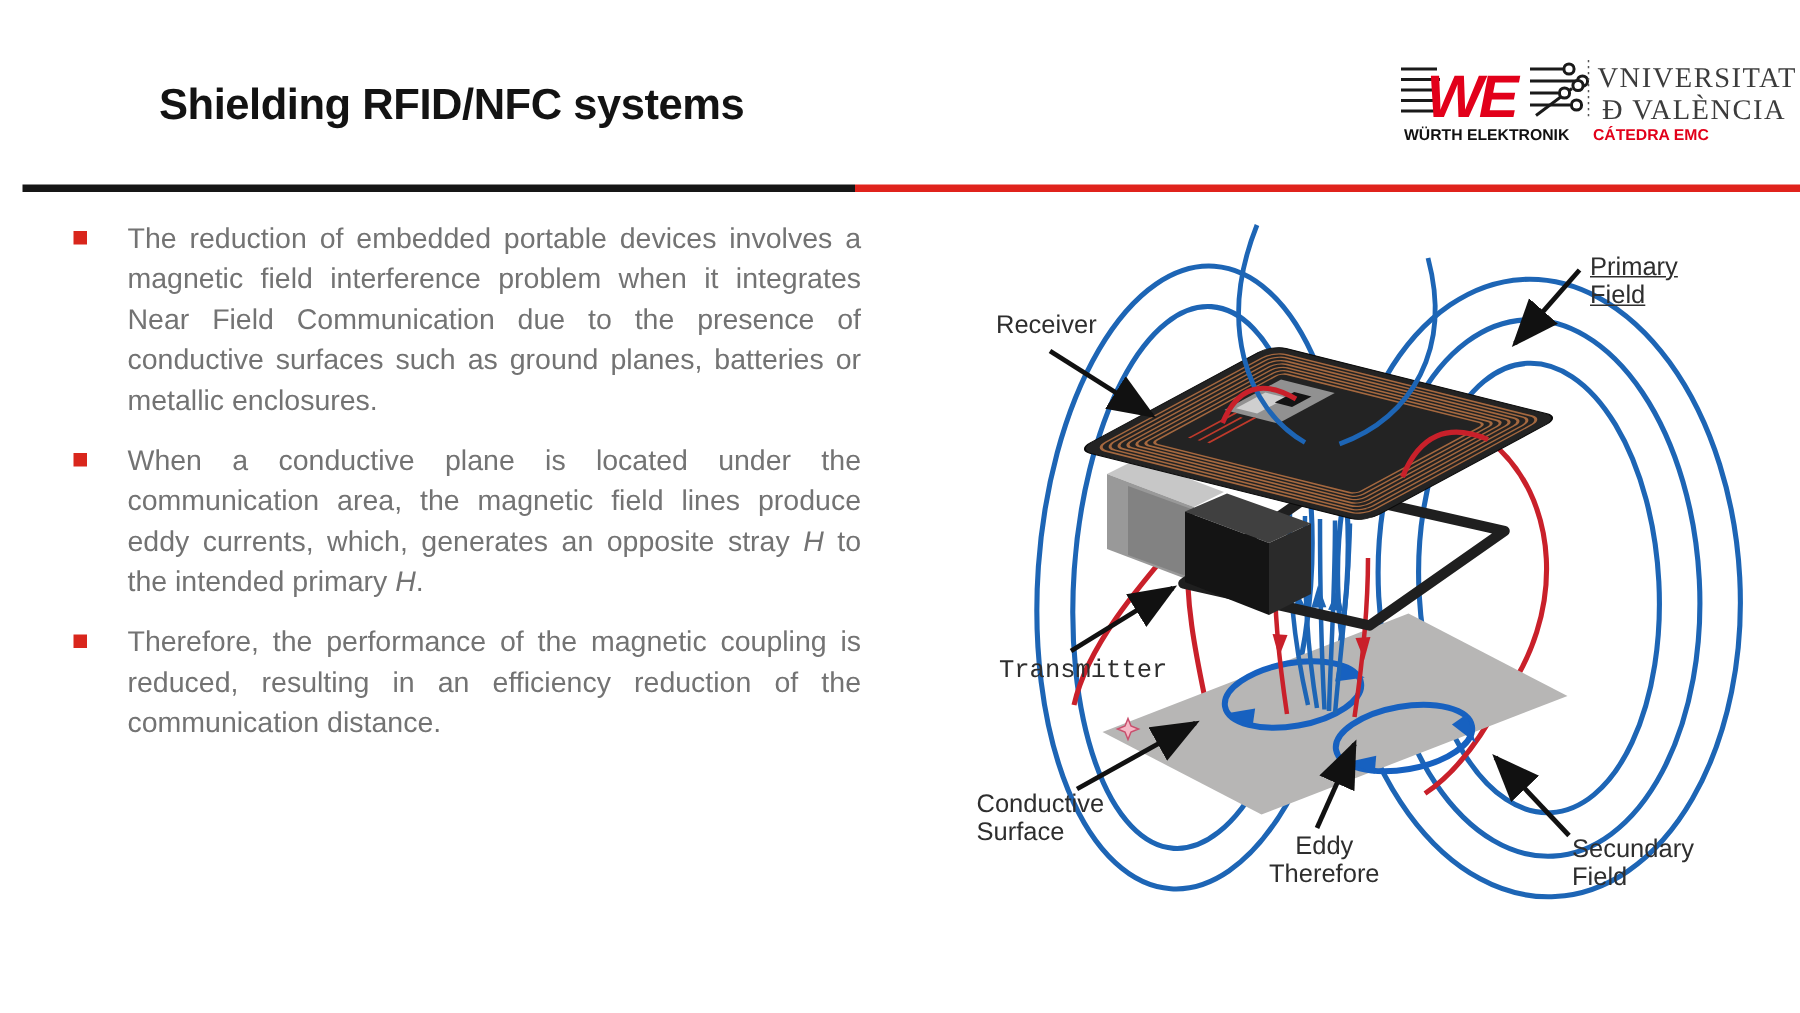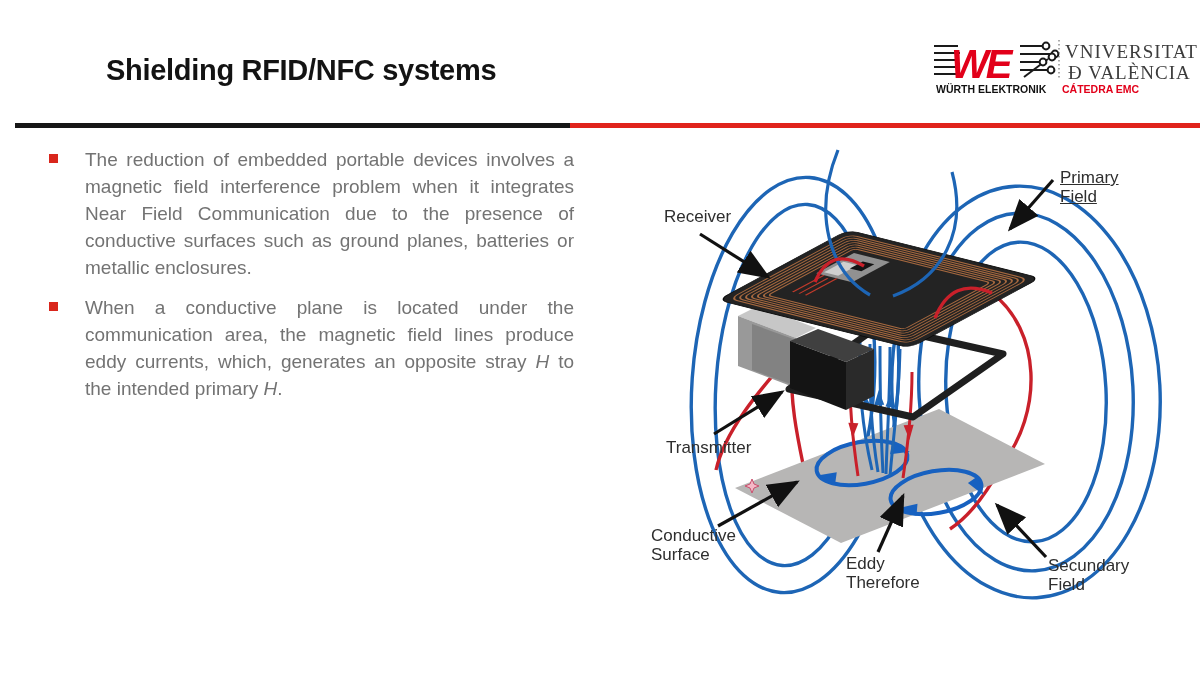--- a/index.html
+++ b/index.html
@@ -63,20 +63,24 @@
 
   <div class="bullets">
     <div class="bullet">
       <span class="sq"></span>
       <span class="btxt">The reduction of embedded portable devices involves a magnetic field interference problem when it integrates Near Field Communication due to the presence of conductive surfaces such as ground planes, batteries or metallic enclosures.</span>
     </div>
     <div class="bullet">
       <span class="sq"></span>
       <span class="btxt"><span>When a conductive plane is located under the communication area, the magnetic field lines produce eddy currents, which, generates an opposite stray </span><span class="it">H</span><span> to the intended primary </span><span class="it">H</span><span>.</span></span>
     </div>
+    <div class="bullet">
+      <span class="sq"></span>
+      <span class="btxt">Therefore, the performance of the magnetic coupling is reduced, resulting in an efficiency reduction of the communication distance.</span>
+    </div>
   </div>
 
   <svg class="diagram-svg" width="560" height="540" viewBox="640 135 560 540">
     <defs>
       <marker id="ah" markerWidth="12" markerHeight="10" refX="9" refY="4" orient="auto">
         <path d="M0,0 L10,4 L0,8 Z" fill="#111"></path>
       </marker>
     </defs>
 
     <g fill="none" stroke="#1d65b5" stroke-width="3.4">
@@ -184,26 +188,26 @@
       <line x1="878" y1="552" x2="903" y2="496"></line>
       <line x1="1046" y1="557" x2="997" y2="505"></line>
     </g>
   </svg>
 
   <div class="dlabel" style="left:664px;top:207px;">Receiver</div>
   <div class="dlabel" style="left:1060px;top:168px;text-decoration:underline;">
     <div>Primary</div>
     <div>Field</div>
   </div>
-  <div class="dlabel" style="left:666px;top:438px;">Transmitter</div>
+  <div class="dlabel" style="left:666px;top:438px;font-family:Liberation Mono, monospace;">Transmitter</div>
   <div class="dlabel" style="left:651px;top:526px;">
     <div>Conductive</div>
     <div>Surface</div>
   </div>
-  <div class="dlabel" style="left:846px;top:554px;">
+  <div class="dlabel" style="left:846px;top:554px;text-align:center;">
     <div>Eddy</div>
     <div>Therefore</div>
   </div>
   <div class="dlabel" style="left:1048px;top:556px;">
     <div>Secundary</div>
     <div>Field</div>
   </div>
 
 </div>
 

